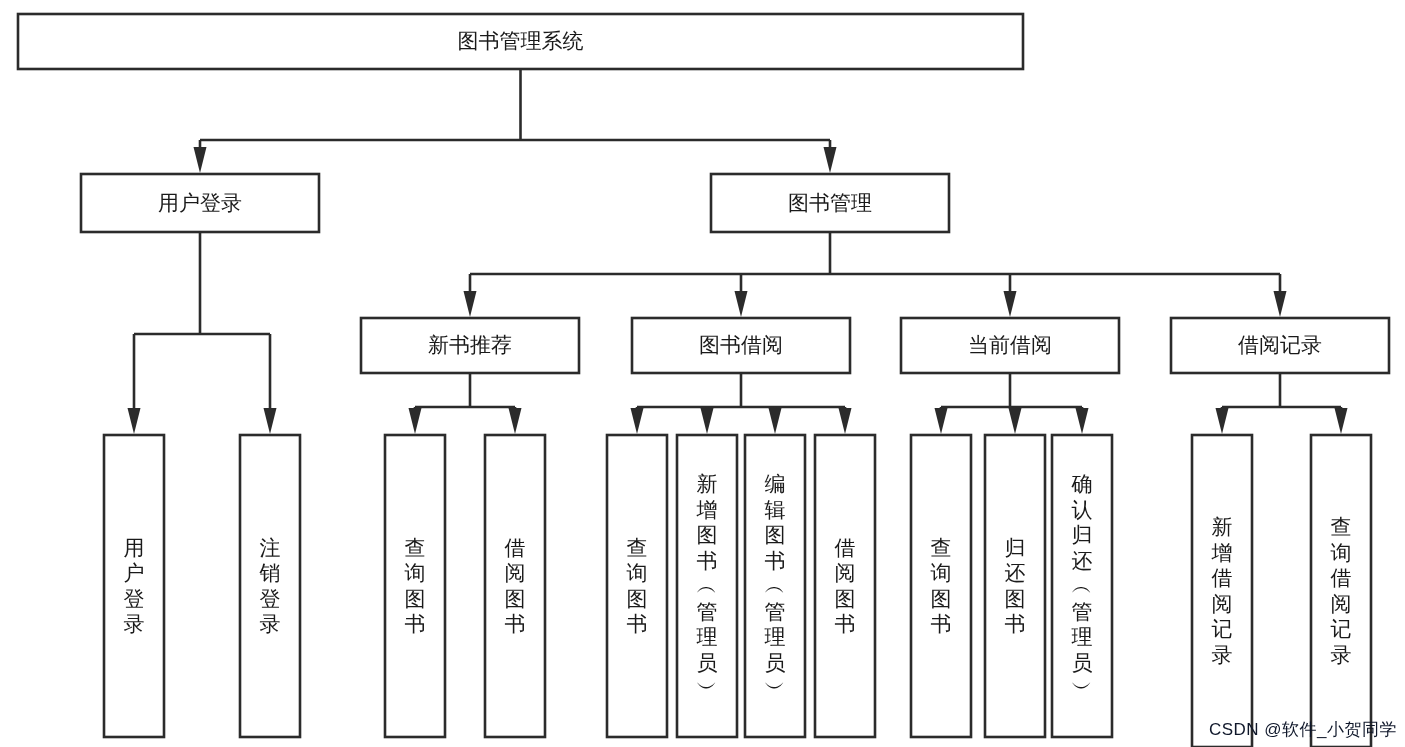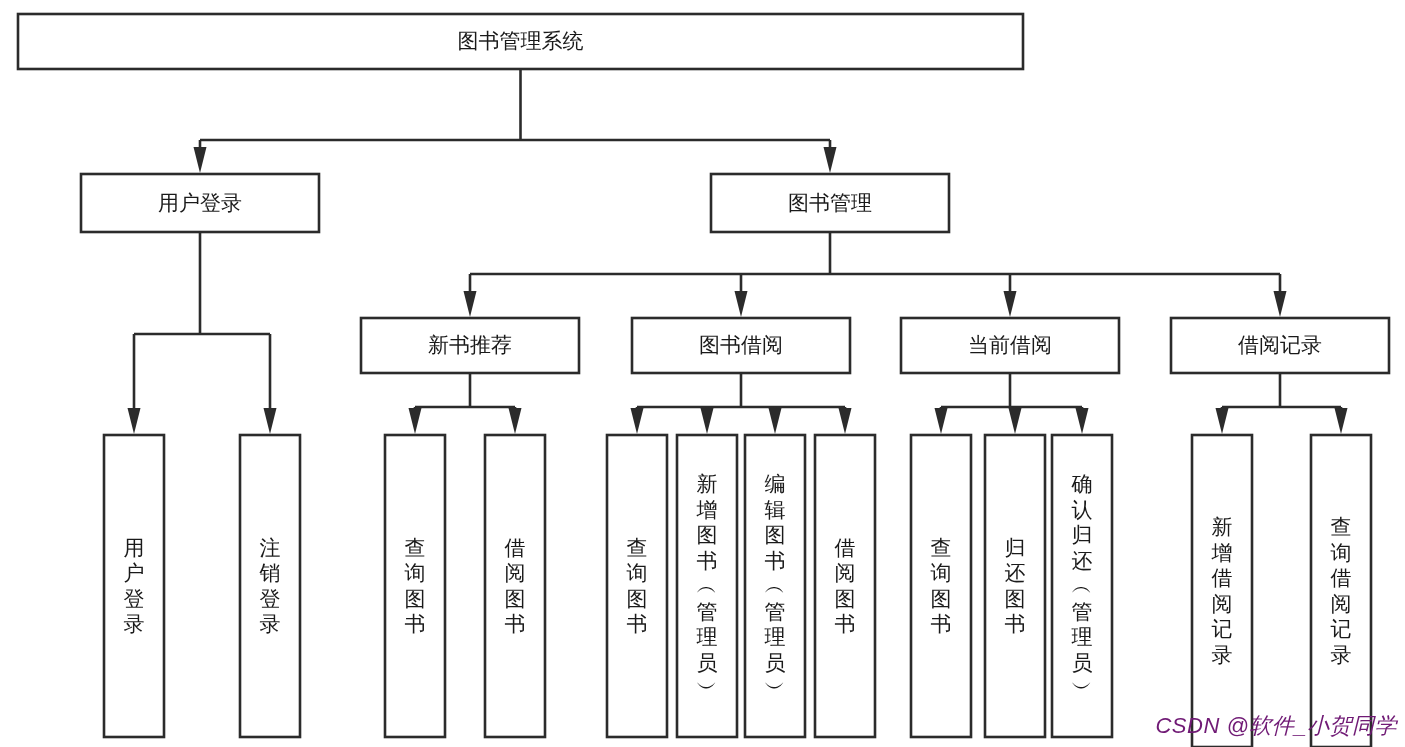--- a/index.html
+++ b/index.html
@@ -53,26 +53,25 @@
     font-family: "Liberation Sans", "DejaVu Sans", sans-serif;
     font-size: 21px;
     fill: #1a1a1a;
     text-anchor: middle;
   }
   .watermark {
     position: absolute;
     right: 8px;
     bottom: 6px;
     font-family: "Liberation Sans", "DejaVu Sans", sans-serif;
-    font-size: 22px;
-    color: #701a75;
+    font-size: 17px;
+    color: #0f172a;
     white-space: nowrap;
     letter-spacing: 0.5px;
     pointer-events: none;
-    font-style: italic;
   }
 </style>
 </head>
 <body>
 
 <div id="diagram-root">
 
   <svg class="diagram" viewBox="0 0 1405 747" xmlns="http://www.w3.org/2000/svg">
 
     <g id="connector-layer">

